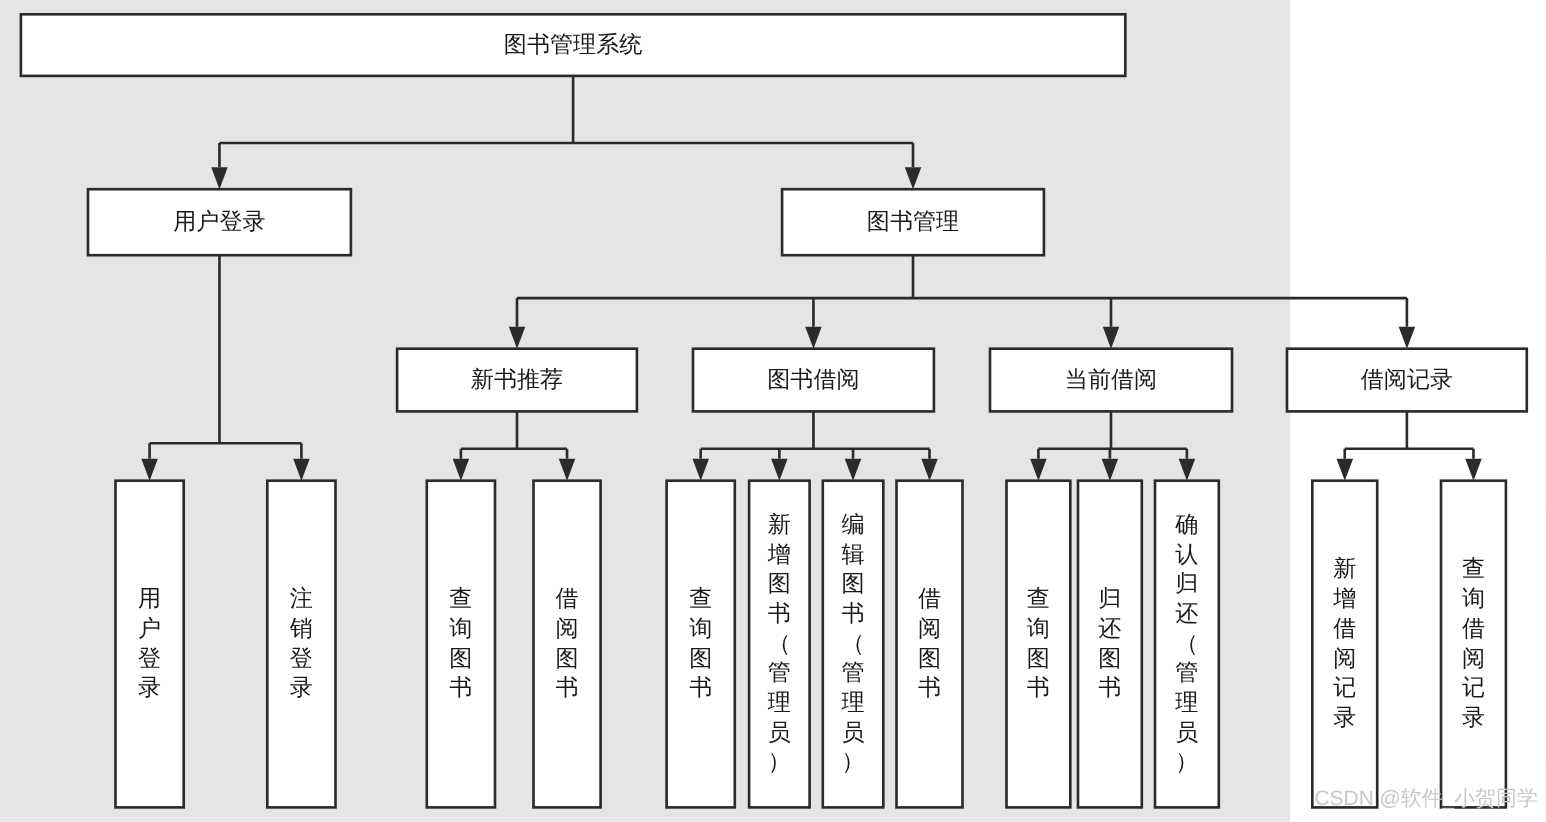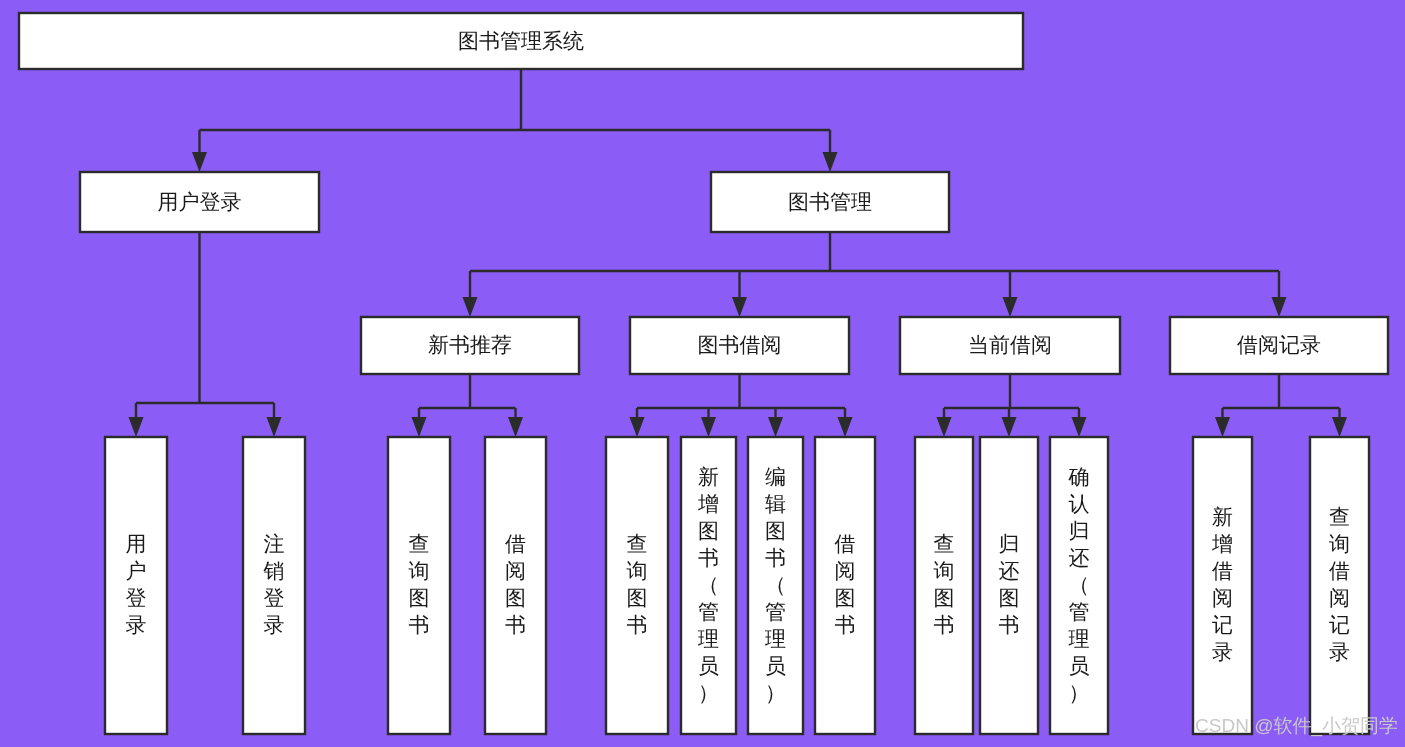--- a/index.html
+++ b/index.html
@@ -8,23 +8,23 @@
     background: #ffffff;
   }
   body {
     width: 1405px;
     height: 747px;
     font-family: "Liberation Sans", "DejaVu Sans", sans-serif;
     overflow: hidden;
   }
   #diagram-root {
     position: relative;
-    width: 1405px;
+    width: 1173px;
     height: 747px;
-    background: #8b5cf6;
+    background: #e5e5e5;
   }
   svg#tree-svg {
     position: absolute;
     left: 0;
     top: 0;
     width: 1405px;
     height: 747px;
     display: block;
   }
   .node-box {

